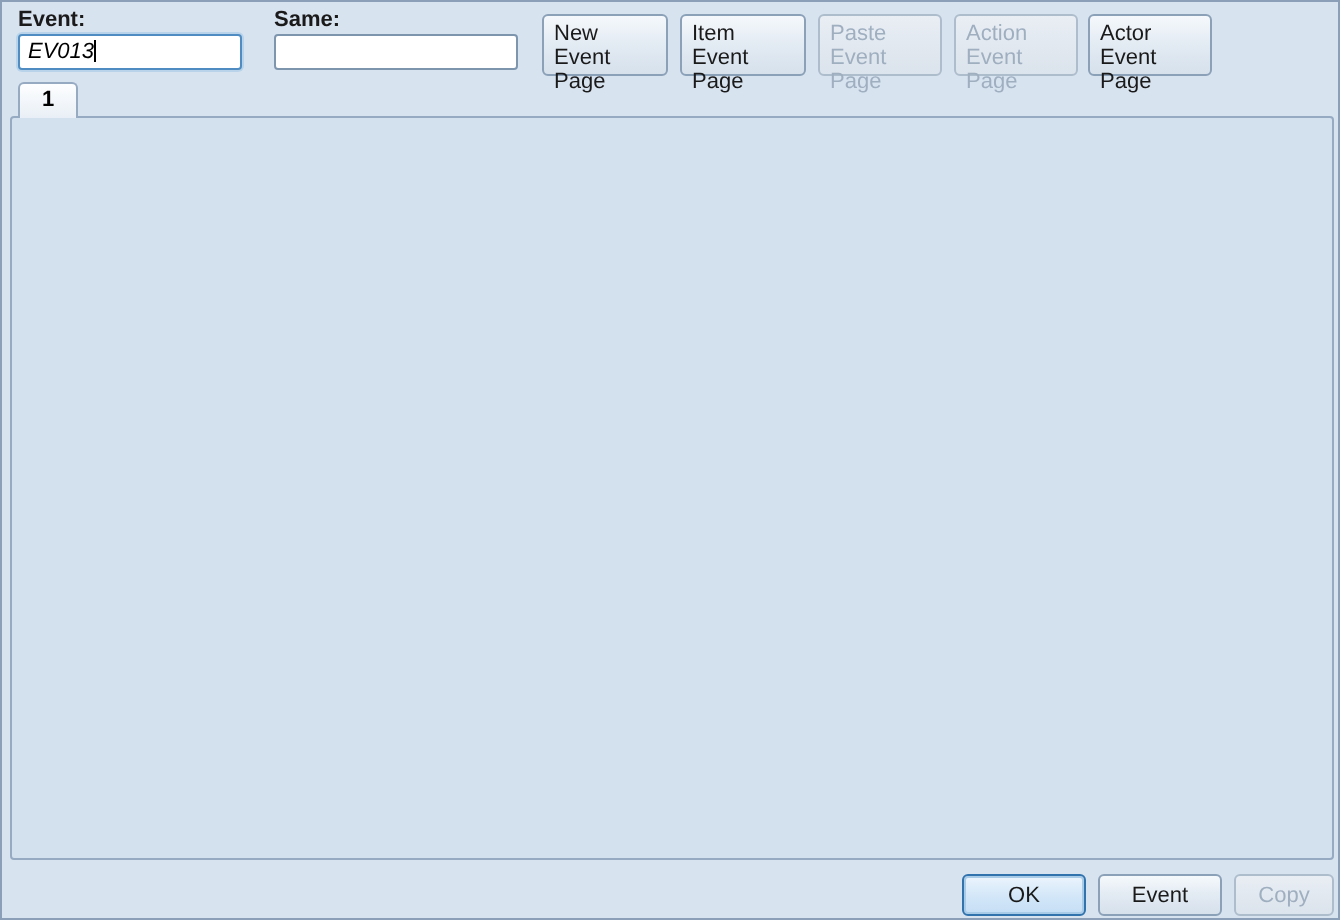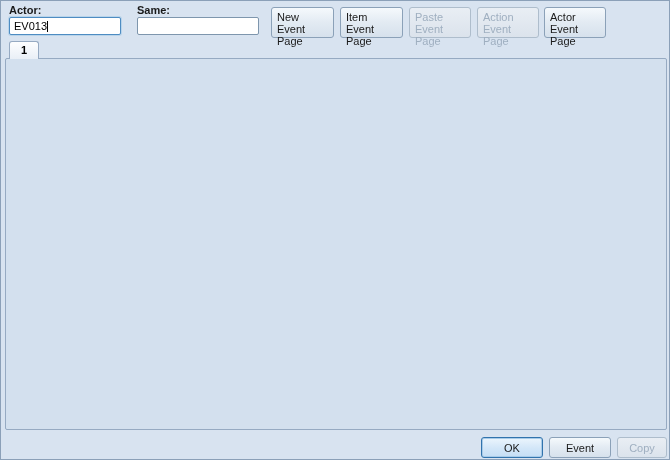--- a/index.html
+++ b/index.html
@@ -127,22 +127,22 @@
     border-radius:50% 50% 46% 46%;
   }
   .sprite-star {
     position:absolute; left:8px; top:47px; width:8px; height:8px;
     background:#e8c040; transform:rotate(45deg);
   }
 </style>
 </head>
 <body>
 
-<div class="abs lbl" style="left:8px; top:3px;">Actor:</div>
-<div class="abs tinput focused" style="left:8px; top:16px; width:112px;"><span>EV013</span><span class="caret"></span></div>
+<div class="abs lbl" style="left:8px; top:3px;">Event:</div>
+<div class="abs tinput focused" style="left:8px; top:16px; width:112px;font-style:italic;"><span>EV013</span><span class="caret"></span></div>
 
 <div class="abs lbl" style="left:136px; top:3px;">Same:</div>
 <div class="abs tinput" style="left:136px; top:16px; width:122px;"><span></span></div>
 
 <button class="abs btn" style="left:270px; top:6px; width:63px; height:31px;">
   <span>New</span><br>
   <span>Event Page</span>
 </button>
 <button class="abs btn" style="left:339px; top:6px; width:63px; height:31px;">
   <span>Item</span><br>

